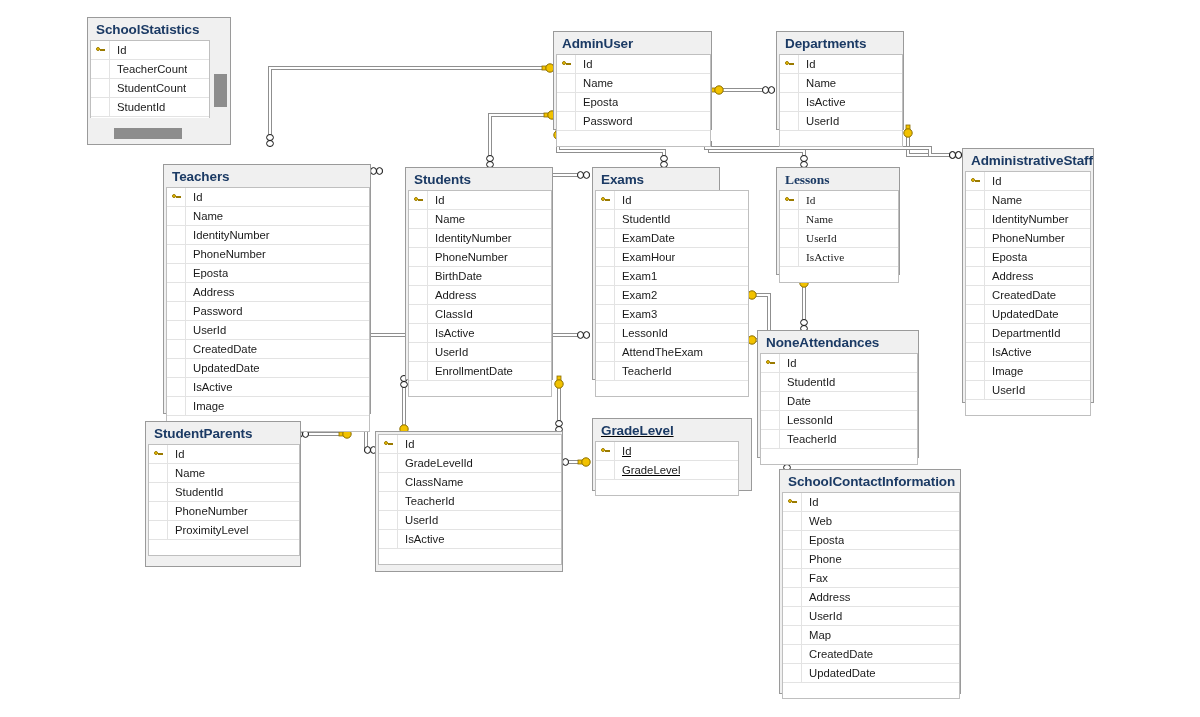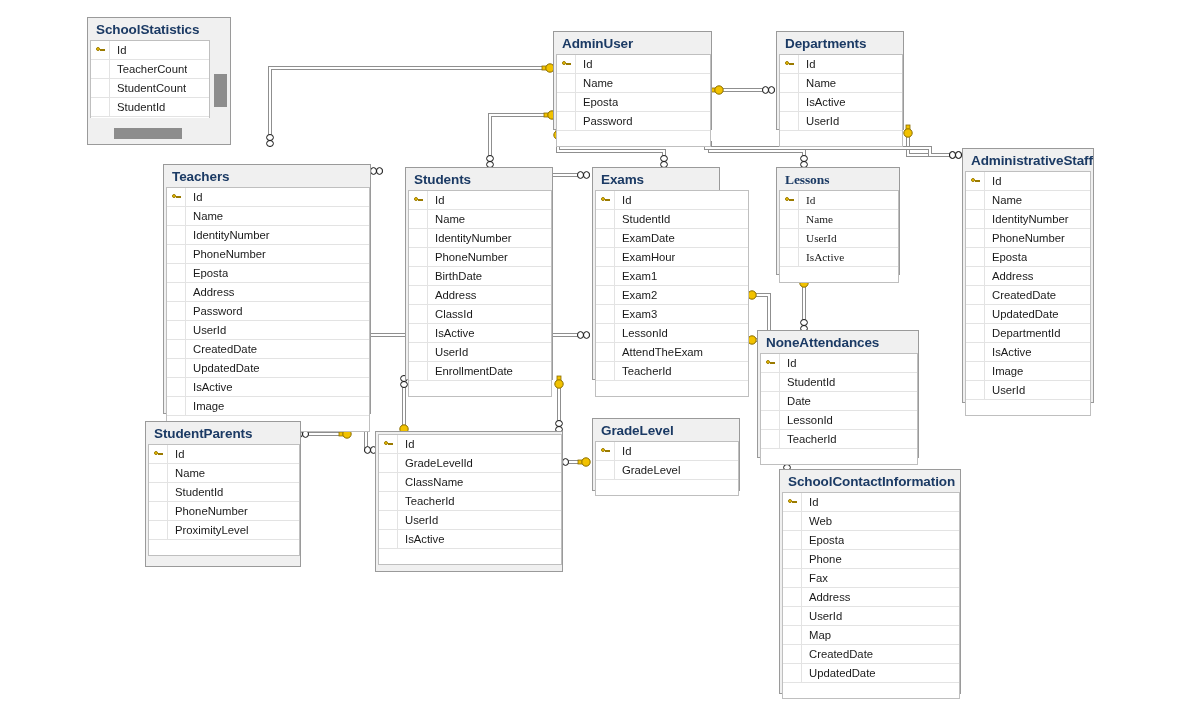--- a/index.html
+++ b/index.html
@@ -685,21 +685,21 @@
           <div class="gut"></div>
           <div class="cel">UserId</div>
         </div>
         <div class="row">
           <div class="gut"></div>
           <div class="cel">IsActive</div>
         </div>
         <div class="emptyrow"></div>
       </div>
     </div>
-    <div class="tbl" style="left: 592px; top: 418px; width: 148px; height: 73px;">
+    <div class="tbl" style="left: 592px; top: 418px; width: 160px; height: 73px; text-decoration: underline;">
       <div class="hdr">GradeLevel</div>
       <div class="grid" style="width: 144px;">
         <div class="row">
           <div class="gut">
             <div class="pk"></div>
           </div>
           <div class="cel">Id</div>
         </div>
         <div class="row">
           <div class="gut"></div>

